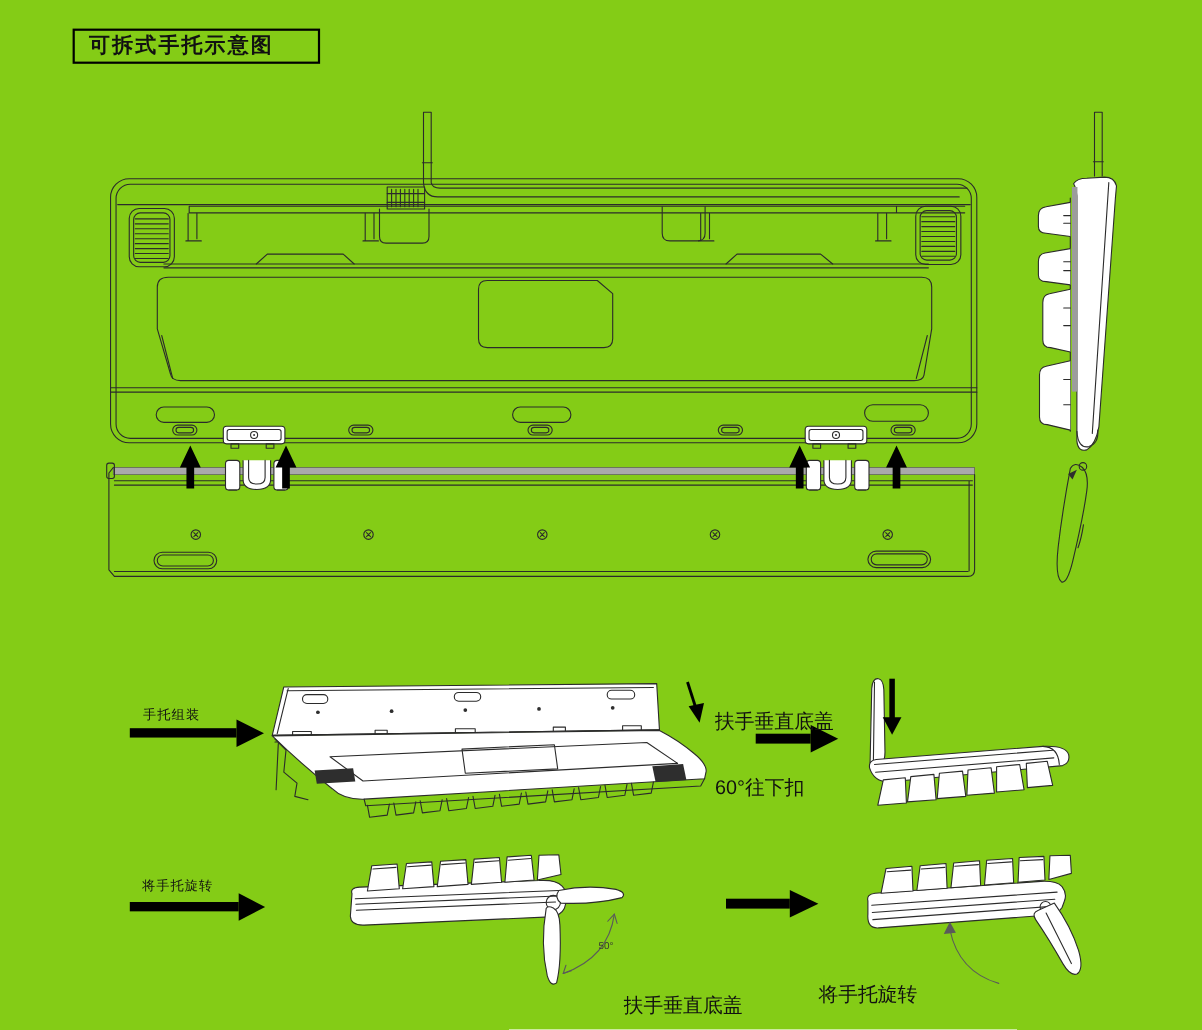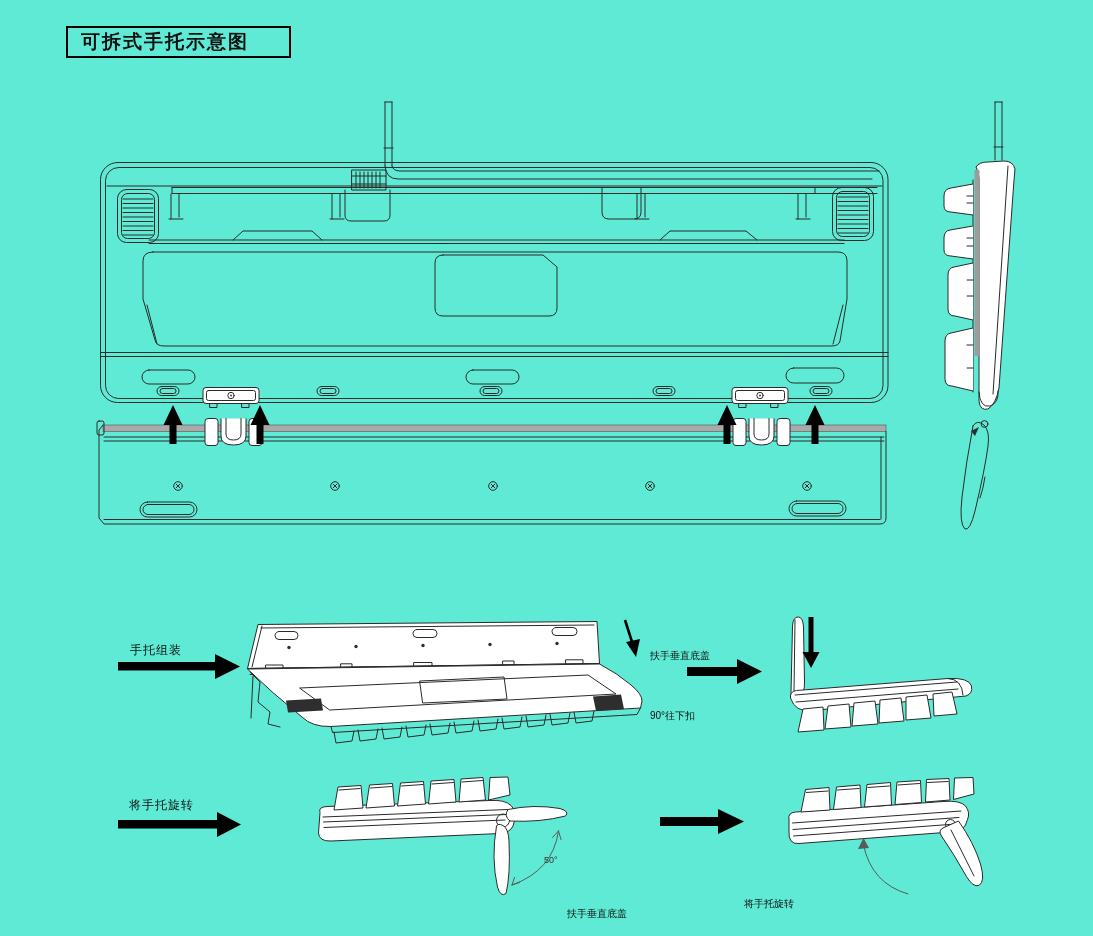--- a/index.html
+++ b/index.html
@@ -1,31 +1,31 @@
 <!DOCTYPE html>
 <html><head>
 <meta charset="utf-8">
 <style>
   html,body{margin:0;padding:0;background:#ffffff;}
-  #stage{position:relative;width:1093px;height:936px;background:#5eead4;overflow:hidden;
+  #stage{position:relative;width:1093px;height:936px;background:#84cc16;overflow:hidden;
          font-family:"Liberation Sans","DejaVu Sans",sans-serif;color:#111;}
   #art{position:absolute;left:0;top:0;}
   .s  {stroke:#2b2b2b;fill:none;stroke-width:1;stroke-linejoin:round;stroke-linecap:round;}
   .sf {stroke:#2b2b2b;fill:#ffffff;stroke-width:1;stroke-linejoin:round;}
   .blk{fill:#000000;stroke:none;}
   .dk {fill:#2e2e2e;stroke:none;}
   .gy {fill:#a9a9a9;stroke:#555555;stroke-width:0.6;}
   .gybar{fill:#9c9c9c;stroke:none;}
   .arc{stroke:#5a5a5a;fill:none;stroke-width:1;stroke-linecap:round;}
   .arcfill{fill:#5a5a5a;stroke:none;}
   .lbl{position:absolute;white-space:pre;}
   .title-box{position:absolute;left:66px;top:26px;width:208px;height:28px;border:2px solid #000;
              font-size:19px;font-weight:bold;letter-spacing:2px;line-height:28px;padding-left:13px;}
   .section-label{font-size:12px;letter-spacing:1px;font-weight:500;}
-  .note{font-size:10px;line-height:20px;}
+  .note{font-size:18px;line-height:20px;}
   .angle{font-size:9px;color:#333;}
 </style>
 </head>
 <body>
 
 <div id="stage">
 
 <svg id="art" width="1093" height="936" viewBox="0 0 1093 936">
 
   <g>
@@ -273,21 +273,21 @@
   </g>
 </svg>
 
   <div class="title-box">可拆式手托示意图</div>
 
   <div class="lbl section-label" style="left:130px;top:642px;">手托组装</div>
   <div class="lbl section-label" style="left:129px;top:797px;">将手托旋转</div>
 
   <div class="lbl note" style="left:650px;top:606px;">
     <span style="display:block">扶手垂直底盖</span>
-    <span style="display:block">90°往下扣</span>
+    <span style="display:block">60°往下扣</span>
   </div>
 
 
   <div class="lbl angle" style="left:544px;top:855px;">50°</div>
 
   <div class="lbl note" style="left:567px;top:864px;">
     <span style="display:block">扶手垂直底盖</span>
     
   </div>
 

